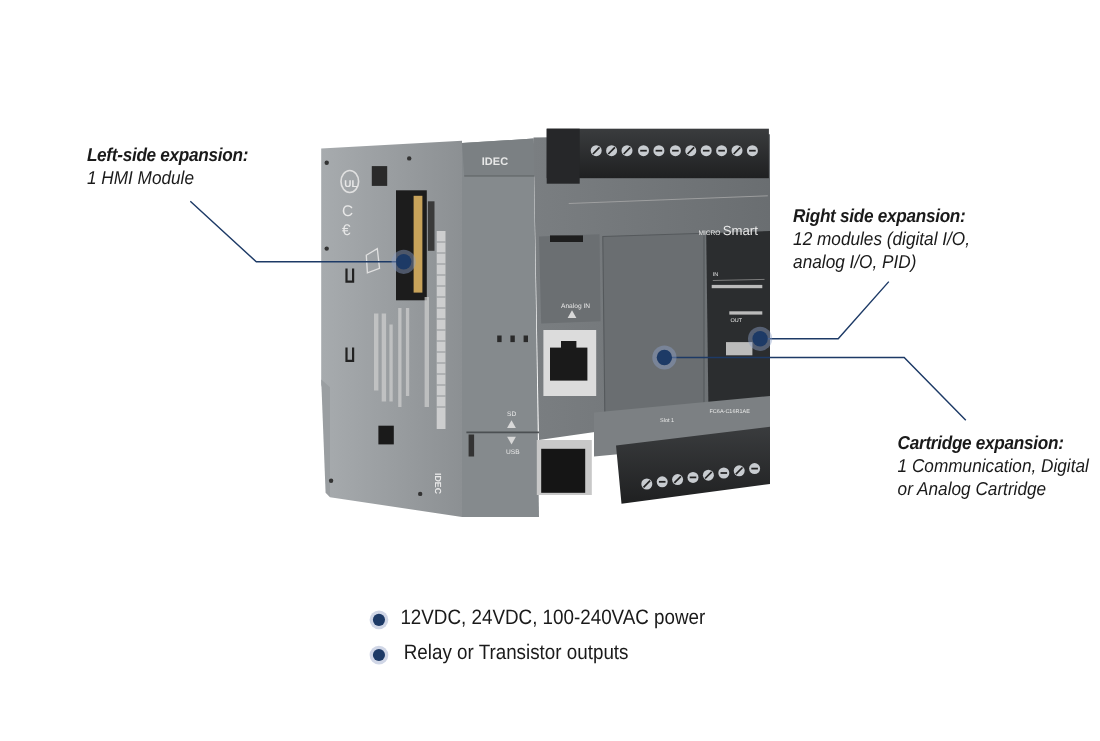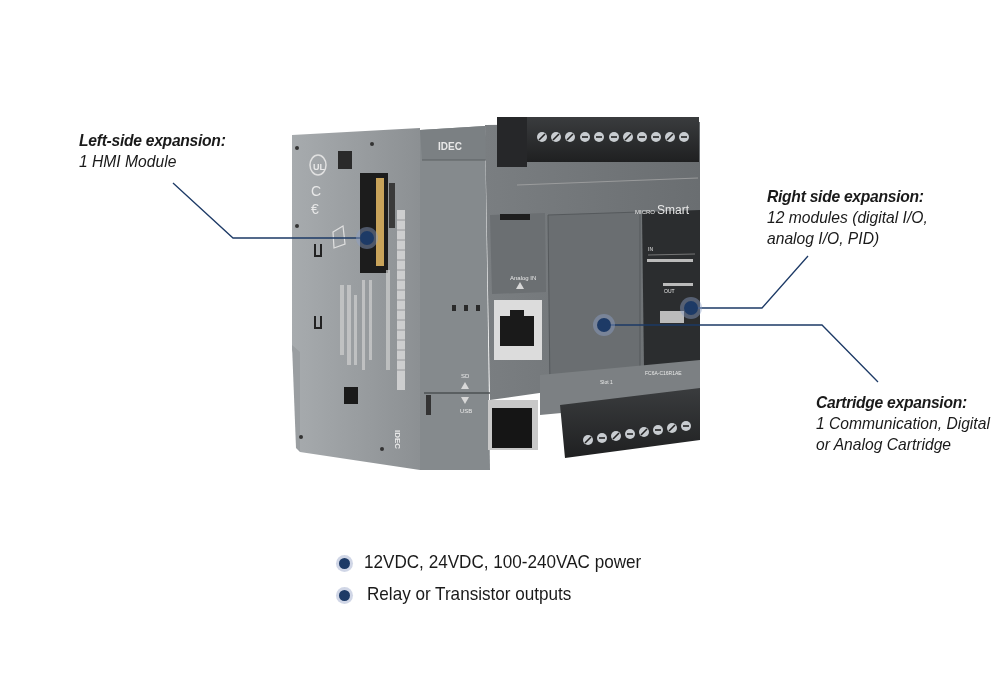--- a/index.html
+++ b/index.html
@@ -203,21 +203,21 @@
 
 <div class="dot" style="left:360px; top:231px;"></div>
 <div class="dot" style="left:684px; top:301px;"></div>
 <div class="dot" style="left:597px; top:318px;"></div>
 
 <div class="abs" style="left:79px; top:131px;">
   <div class="label-title">Left-side expansion:</div>
   <div class="label-body">1 HMI Module</div>
 </div>
 
-<div class="abs" style="left:767px; top:187px;">
+<div class="abs" style="left:721px; top:187px;">
   <div class="label-title">Right side expansion:</div>
   <div class="label-body">12 modules (digital I/O,</div>
   <div class="label-body">analog I/O, PID)</div>
 </div>
 
 <div class="abs" style="left:816px; top:393px;">
   <div class="label-title">Cartridge expansion:</div>
   <div class="label-body">1 Communication, Digital</div>
   <div class="label-body">or Analog Cartridge</div>
 </div>

